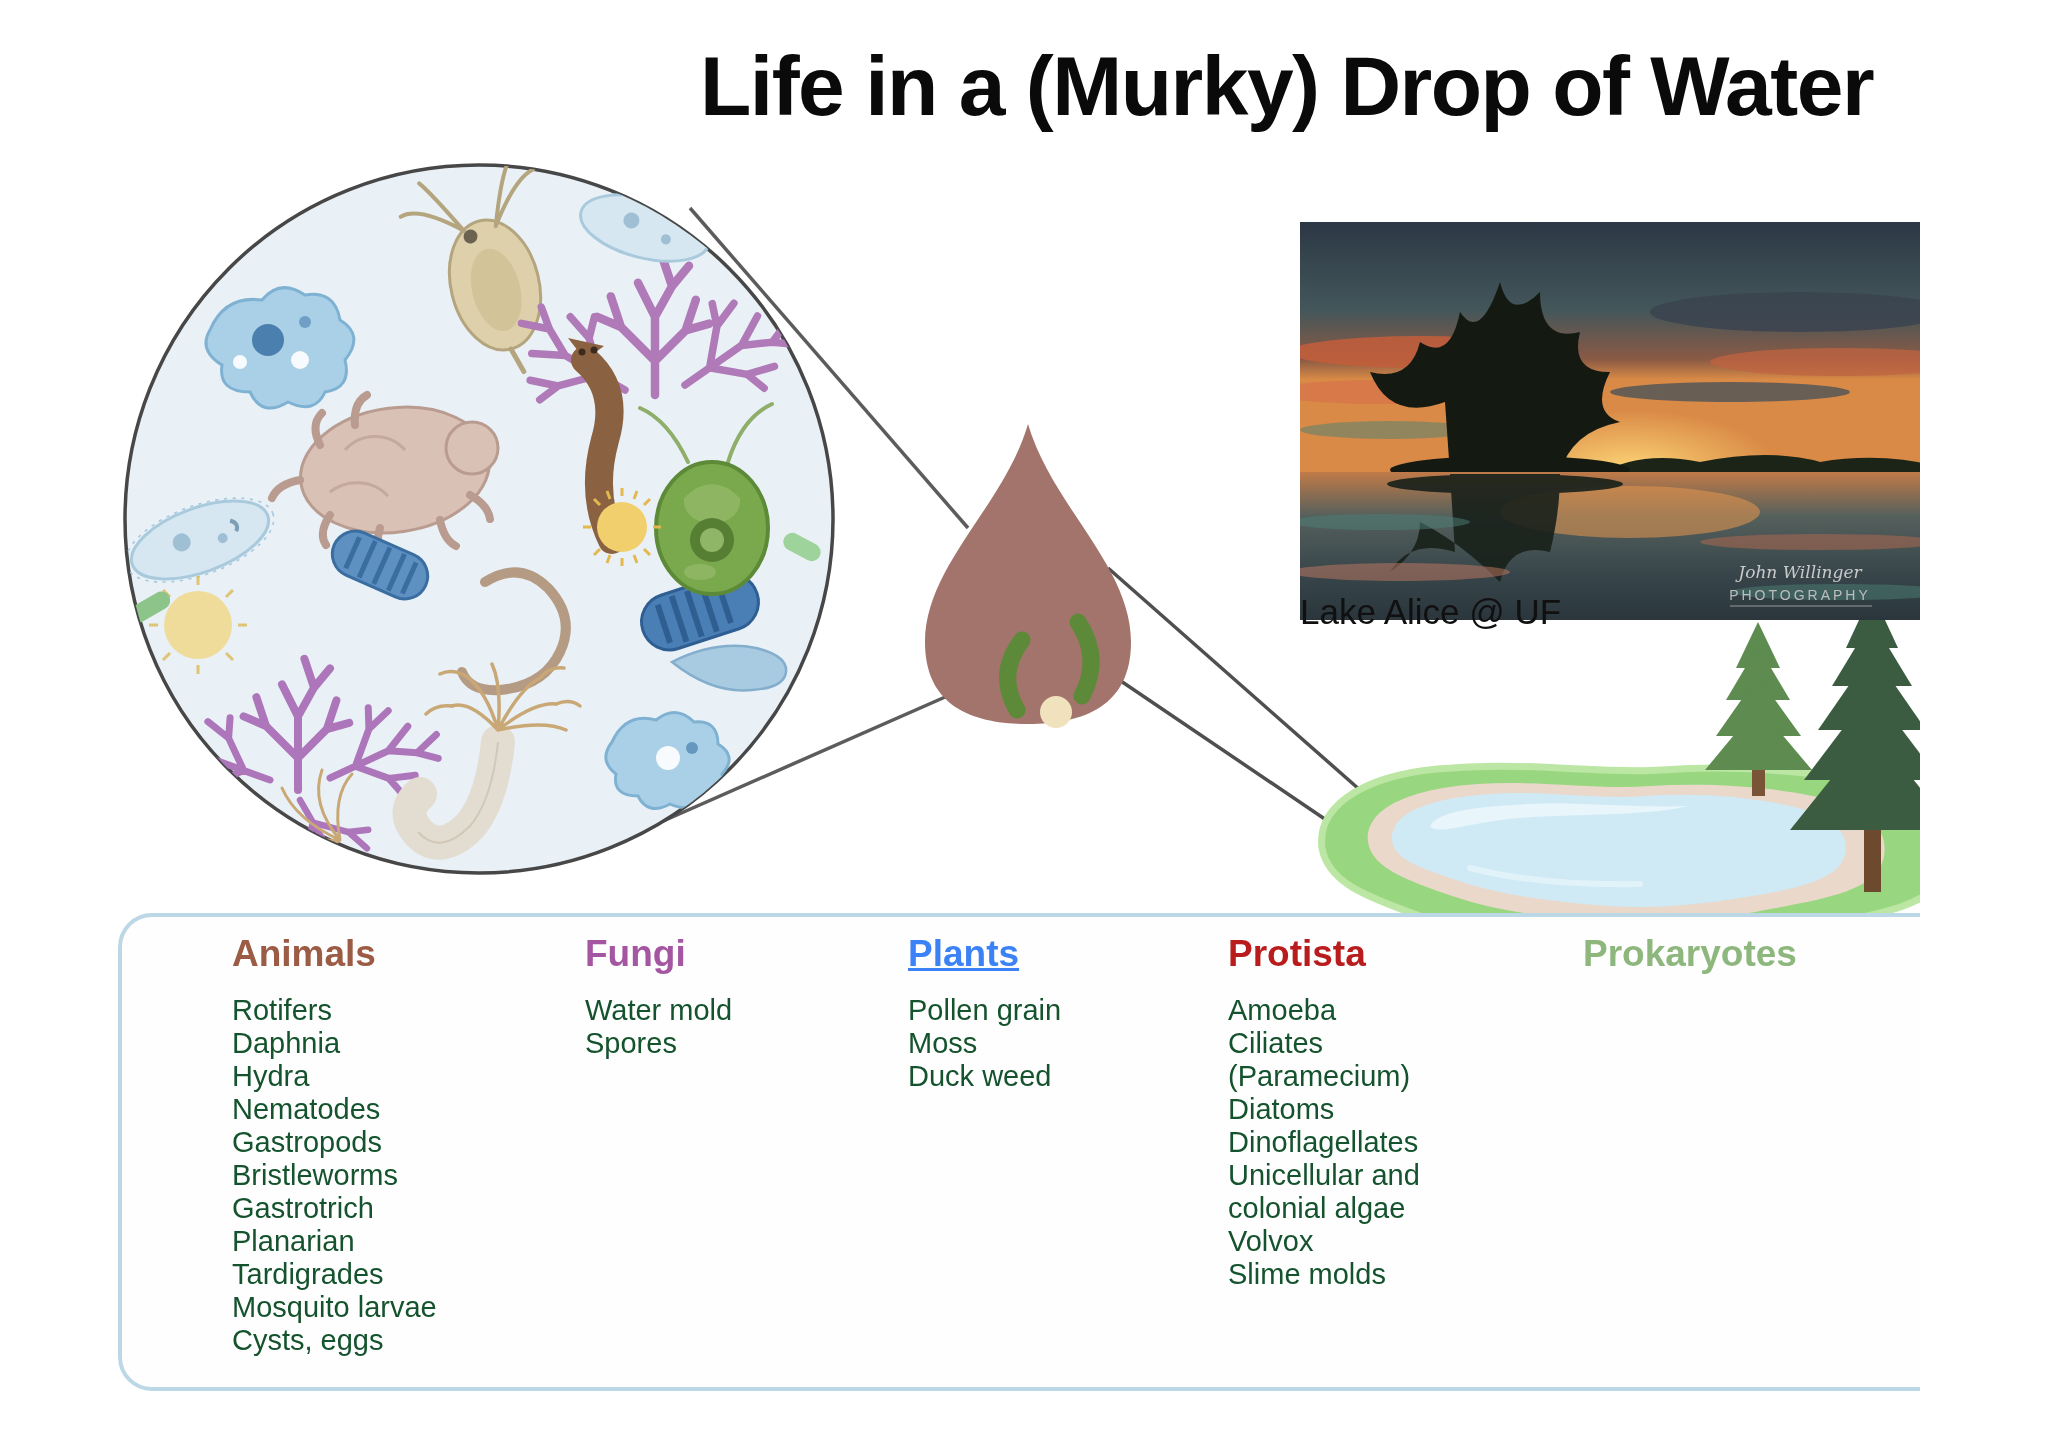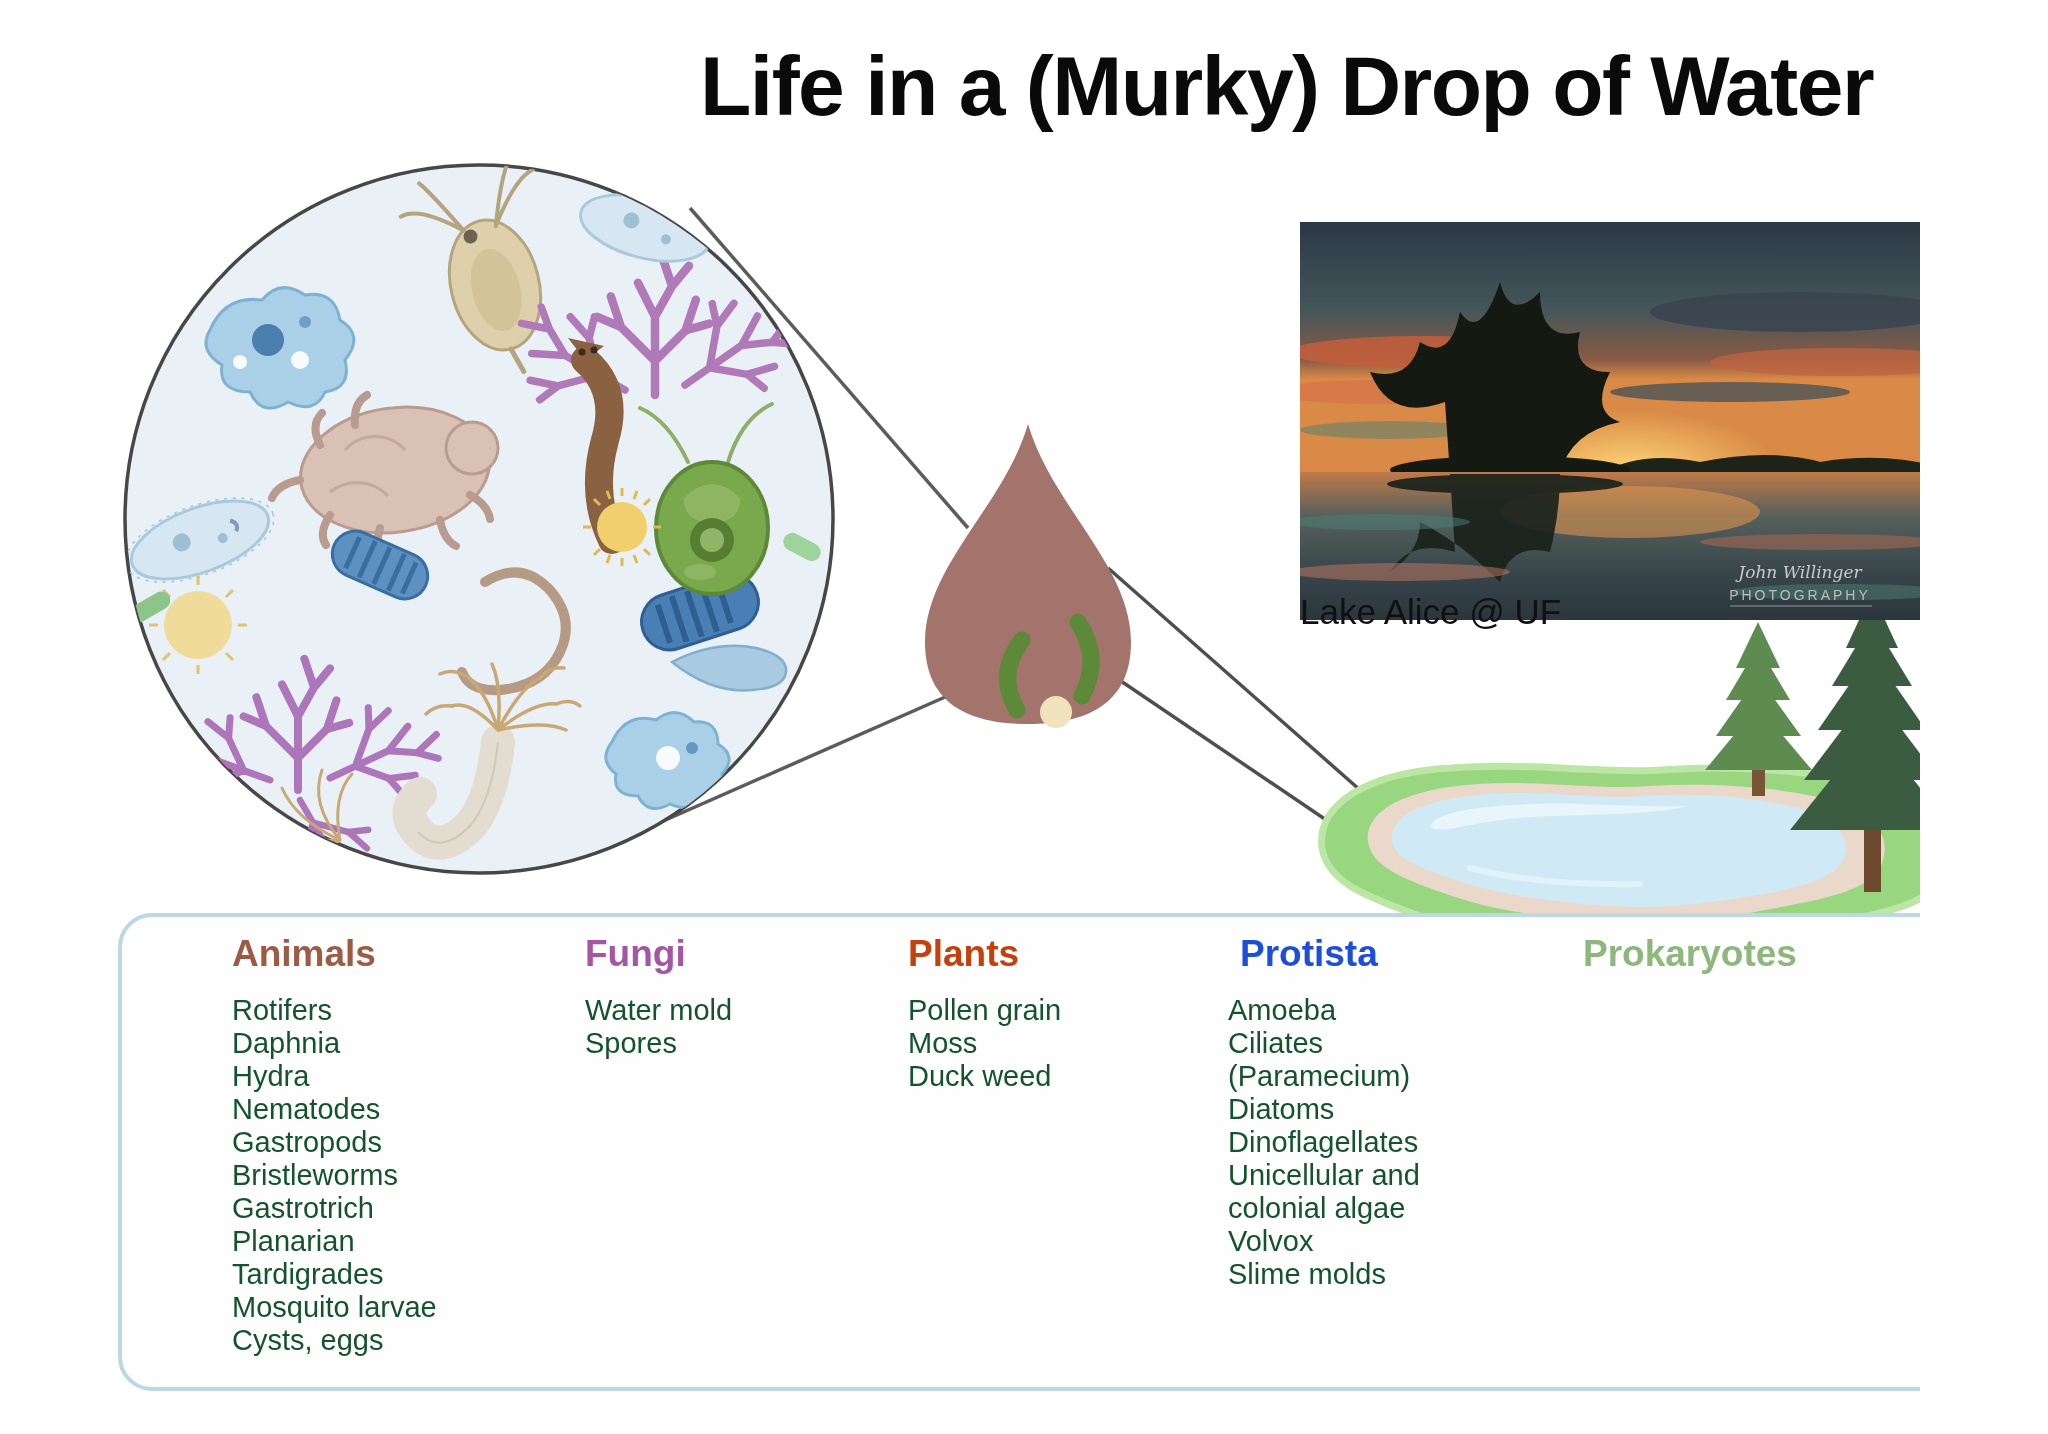--- a/index.html
+++ b/index.html
@@ -283,26 +283,26 @@
 Gastrotrich
 Planarian
 Tardigrades
 Mosquito larvae
 Cysts, eggs</div>
 
   <div class="col-header c2" style="color: rgb(165, 86, 162);">Fungi</div>
   <div class="col-items c2">Water mold
 Spores</div>
 
-  <div class="col-header c3" style="color: #c2410c;">Plants</div>
+  <div class="col-header c3" style="color: #3b82f6; text-decoration: underline;">Plants</div>
   <div class="col-items c3">Pollen grain
 Moss
 Duck weed</div>
 
-  <div class="col-header c4" style="color: #1d4ed8; margin-left: 12px;">Protista</div>
+  <div class="col-header c4" style="color: #b91c1c;">Protista</div>
   <div class="col-items c4">Amoeba
 Ciliates
 (Paramecium)
 Diatoms
 Dinoflagellates
 Unicellular and
 colonial algae
 Volvox
 Slime molds</div>
 

